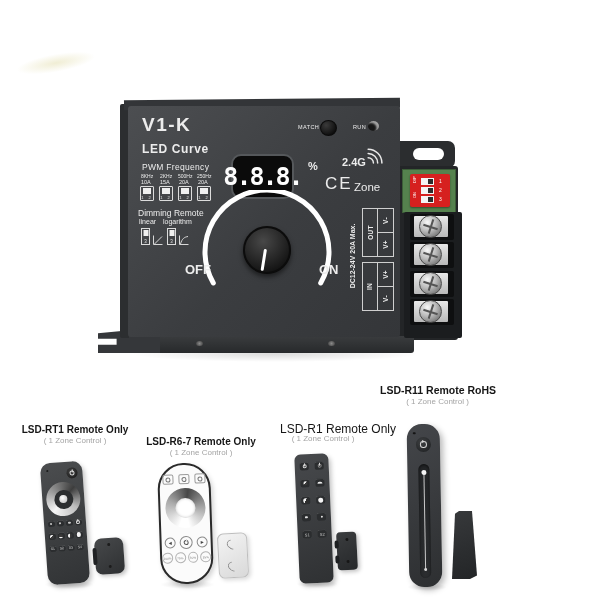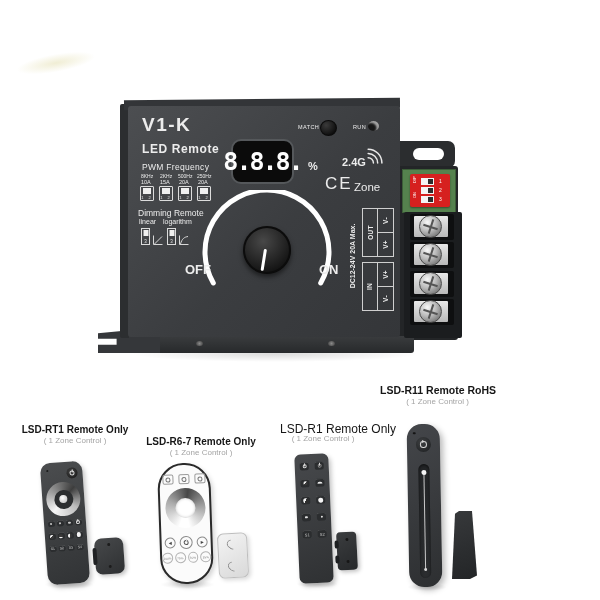--- a/index.html
+++ b/index.html
@@ -58,21 +58,21 @@
                 clip-path:polygon(0 14%,55% 0,100% 0,100% 100%,0 100%,0 64%,30% 64%,30% 38%,0 38%);"></div>
 
     <div class="b" style="left:120px;top:104px;width:9px;height:234px;background:#2c2e30;border-radius:2px 0 0 2px;"></div>
 
     <div class="b" style="left:124px;top:99px;width:276px;height:10px;background:#333538;transform:rotate(-.5deg);"></div>
 
     <div class="b" style="left:128px;top:106px;width:272px;height:231px;border-radius:3px;
                 background:linear-gradient(135deg,#4c4e51,#3b3d40 55%,#343639);"></div>
 
     <div class="t" style="left:142px;top:114px;font-size:19px;font-weight:bold;letter-spacing:1.5px;">V1-K</div>
-    <div class="t" style="left:142px;top:142px;font-size:12px;font-weight:bold;letter-spacing:.6px;">LED Remote</div>
+    <div class="t" style="left:142px;top:142px;font-size:12px;font-weight:bold;letter-spacing:.6px;">LED Curve</div>
 
     <div class="t" style="left:142px;top:162px;font-size:8.5px;letter-spacing:.3px;">PWM Frequency</div>
 
     <div class="t" style="left:141px;top:173px;font-size:5px;">8KHz</div>
     <div class="t" style="left:141px;top:179px;font-size:5.5px;">10A</div>
     <div class="dip" style="left:140px;top:186px;">
       <div class="nub n1"></div>
         <div class="nub n2"></div>
       <div class="nums">1 2</div>
     </div>
@@ -115,21 +115,21 @@
     </svg>
     <div class="vdip" style="left:167px;top:228px;">
       <div class="nub"></div>
         <div class="num">3</div>
     </div>
     <svg class="b" style="left:178px;top:234px;" width="12" height="12" viewBox="0 0 12 12">
       <path d="M1.5 1.5 V10.5 H10.5" stroke="#d8d8d8" stroke-width="1" fill="none"></path>
       <path d="M2.5 10 C4 4.5 6.5 3 10 2.5" stroke="#d8d8d8" stroke-width="1" fill="none"></path>
     </svg>
 
-    <div class="b" style="left:231px;top:139px;width:63px;height:45px;background:#0b0b0b;border:2px solid #55585b;border-radius:10px;box-sizing:border-box;
+    <div class="b" style="left:231px;top:154px;width:63px;height:45px;background:#0b0b0b;border:2px solid #55585b;border-radius:10px;box-sizing:border-box;
                 display:flex;align-items:center;justify-content:center;">
       <span style="font-family:'DejaVu Sans Mono',monospace;font-weight:bold;font-size:25px;color:#fdfdfd;letter-spacing:-2px;">8.8.8.</span>
     </div>
     <div class="t" style="left:308px;top:160px;font-size:11px;font-weight:bold;">%</div>
 
     <div class="t" style="left:298px;top:124px;font-size:5.5px;letter-spacing:.4px;">MATCH</div>
     <div class="b" style="left:320px;top:120px;width:15px;height:14px;border-radius:50%;
                 background:radial-gradient(circle at 35% 30%,#3a3a3a,#0e0e0e 75%);border:1px solid #0a0a0a;"></div>
     <div class="t" style="left:353px;top:124px;font-size:5.5px;letter-spacing:.4px;">RUN</div>
     <div class="b" style="left:368px;top:121px;width:11px;height:10px;border-radius:50%;background:#171717;

